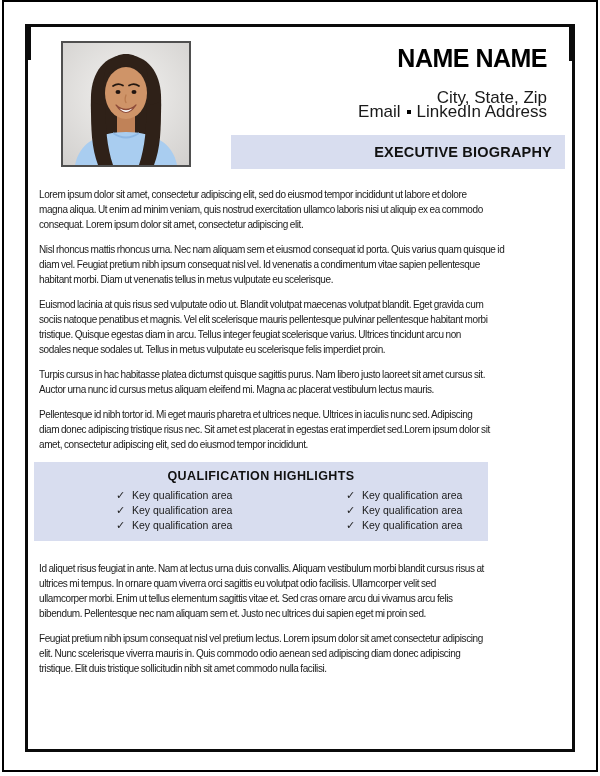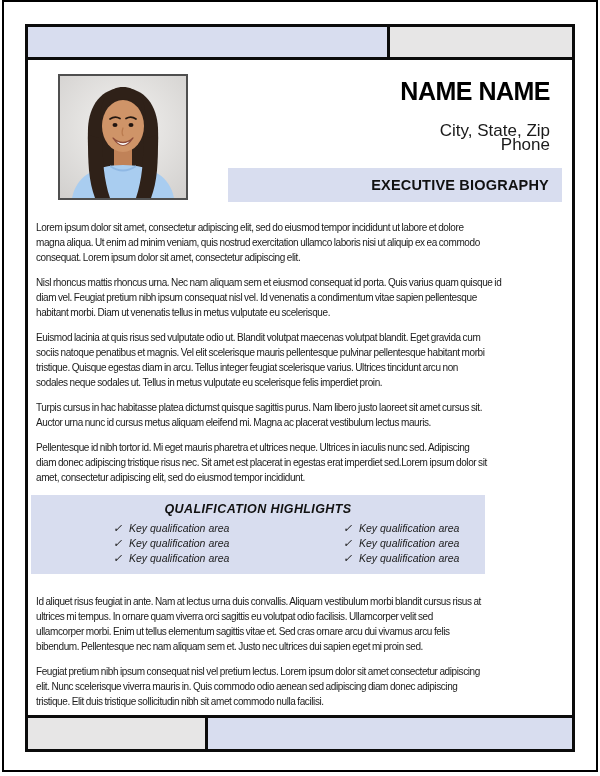--- a/index.html
+++ b/index.html
@@ -8,21 +8,21 @@
     --frame-border:#0b0b0b;
     --text:#1c1c1c;
     --shirt-blue:#a9cdf0;
   }
   html,body{margin:0;padding:0;}
   body{width:600px;height:776px;background:#fff;font-family:"Liberation Sans",sans-serif;}
   .page{position:relative;width:600px;height:776px;background:#fff;color:var(--text);overflow:hidden;}
   .outer-border{position:absolute;left:2px;top:0;right:2px;bottom:4px;border:2px solid #000;}
 
   .frame{position:absolute;left:25px;top:24px;width:550px;height:728px;box-sizing:border-box;
-         border:3px solid var(--frame-border);display:flex;flex-direction:column;background:#fff;}
+         border:3px solid var(--frame-border);display:flex;background:#fff;}
   .band{display:flex;flex:none;}
   .band.top{height:33px;border-bottom:3px solid var(--frame-border);box-sizing:border-box;}
   .band.bottom{height:34px;border-top:3px solid var(--frame-border);box-sizing:border-box;}
   .cell{height:100%;box-sizing:border-box;}
   .cell.lav{background:var(--accent-lavender);}
   .cell.gry{background:var(--accent-gray);}
   .band.top .cell.lav{width:66.5%;border-right:3px solid var(--frame-border);}
   .band.top .cell.gry{flex:1;}
   .band.bottom .cell.gry{width:33%;border-right:3px solid var(--frame-border);}
   .band.bottom .cell.lav{flex:1;}
@@ -41,21 +41,21 @@
 
   .bio-bar{position:absolute;left:200px;top:108px;width:334px;height:34px;background:var(--accent-lavender);
            display:flex;align-items:center;justify-content:flex-end;padding-right:13px;box-sizing:border-box;}
   .bio-bar-title{font-size:14.5px;font-weight:700;letter-spacing:0.2px;color:#111;}
 
   .flow{position:absolute;left:8px;top:160px;width:524px;}
   .body-par{margin:0 0 10px 0;font-size:10px;line-height:15px;letter-spacing:-0.4px;word-spacing:-0.5px;
             white-space:pre-line;color:#1b1b1b;}
 
   .qual-box{margin:10px 0 20px -5px;width:454px;box-sizing:border-box;background:var(--accent-lavender);
-            padding:6px 0 8px 0;font-style:italic;}
+            padding:6px 0 8px 0;}
   .qual-title{text-align:center;font-weight:700;font-size:12.5px;line-height:16px;letter-spacing:0.4px;color:#111;}
   .qual-grid{display:grid;grid-template-columns:257px 1fr;margin-top:4px;}
   .qual-item{display:flex;align-items:baseline;font-size:10.5px;line-height:15px;color:#1b1b1b;}
   .qual-item.col-l{padding-left:82px;}
   .qual-item.col-r{padding-left:55px;}
   .check{width:16px;flex:none;font-size:11px;color:#222;}
 </style>
 </head>
 <body>
 
@@ -96,21 +96,25 @@
           <path d="M50 90 Q63 99 76 90" stroke="#8fb8e4" stroke-width="2" fill="none"></path>
           <path d="M29 58 C27 86 29 106 35 122 L50 122 C44 104 42 84 43 60 C38 62 33 62 29 58 Z" fill="#2f2118"></path>
           <path d="M97 58 C99 86 97 106 91 122 L76 122 C82 104 84 84 83 60 C88 62 93 62 97 58 Z" fill="#2f2118"></path>
         </svg>
       </div>
 
       <div class="name-block">
         <h1 class="person-name">NAME NAME</h1>
         <div class="contact">
           <div class="contact-row">City, State, Zip</div>
-          <div class="contact-row">Phone</div>
+          <div class="contact-row">
+            <span>Email</span>
+            <span class="sq-bullet"></span>
+            <span>LinkedIn Address</span>
+          </div>
         </div>
       </div>
 
       <div class="bio-bar">
         <span class="bio-bar-title">EXECUTIVE BIOGRAPHY</span>
       </div>
 
       <div class="flow">
         <p class="body-par">Lorem ipsum dolor sit amet, consectetur adipiscing elit, sed do eiusmod tempor incididunt ut labore et dolore
 magna aliqua. Ut enim ad minim veniam, quis nostrud exercitation ullamco laboris nisi ut aliquip ex ea commodo

